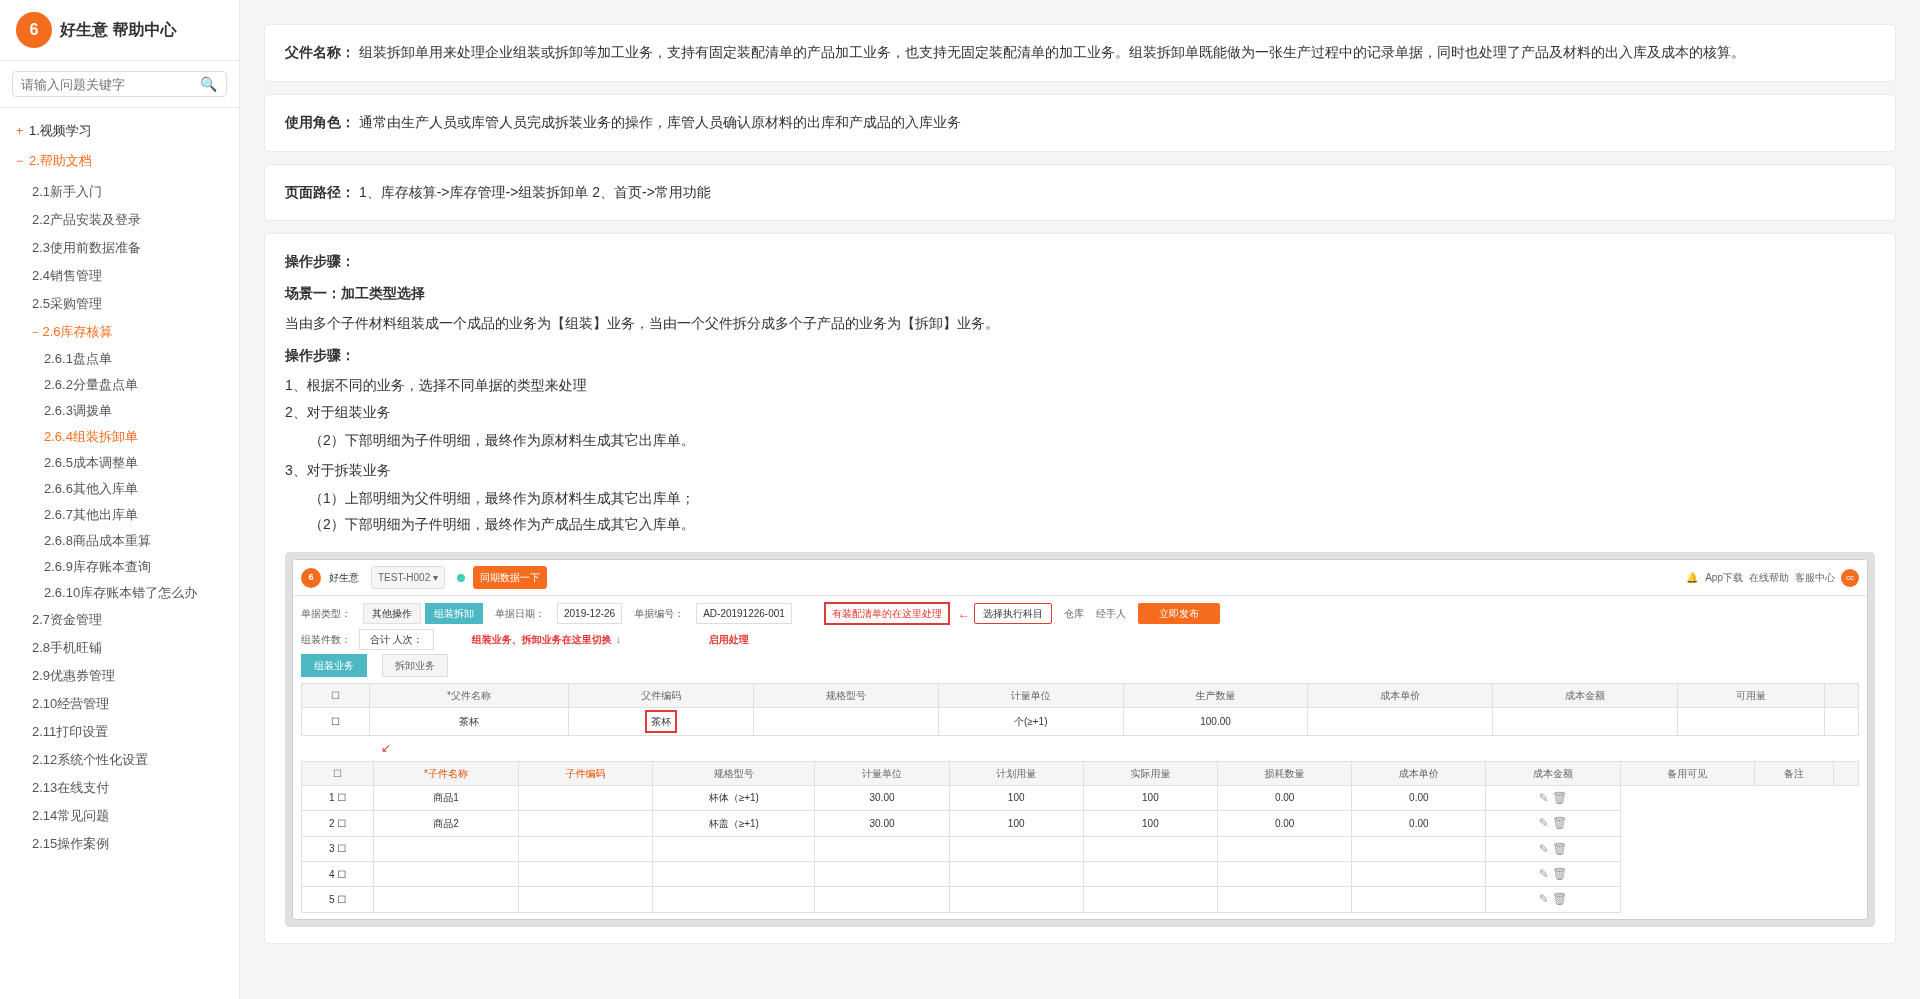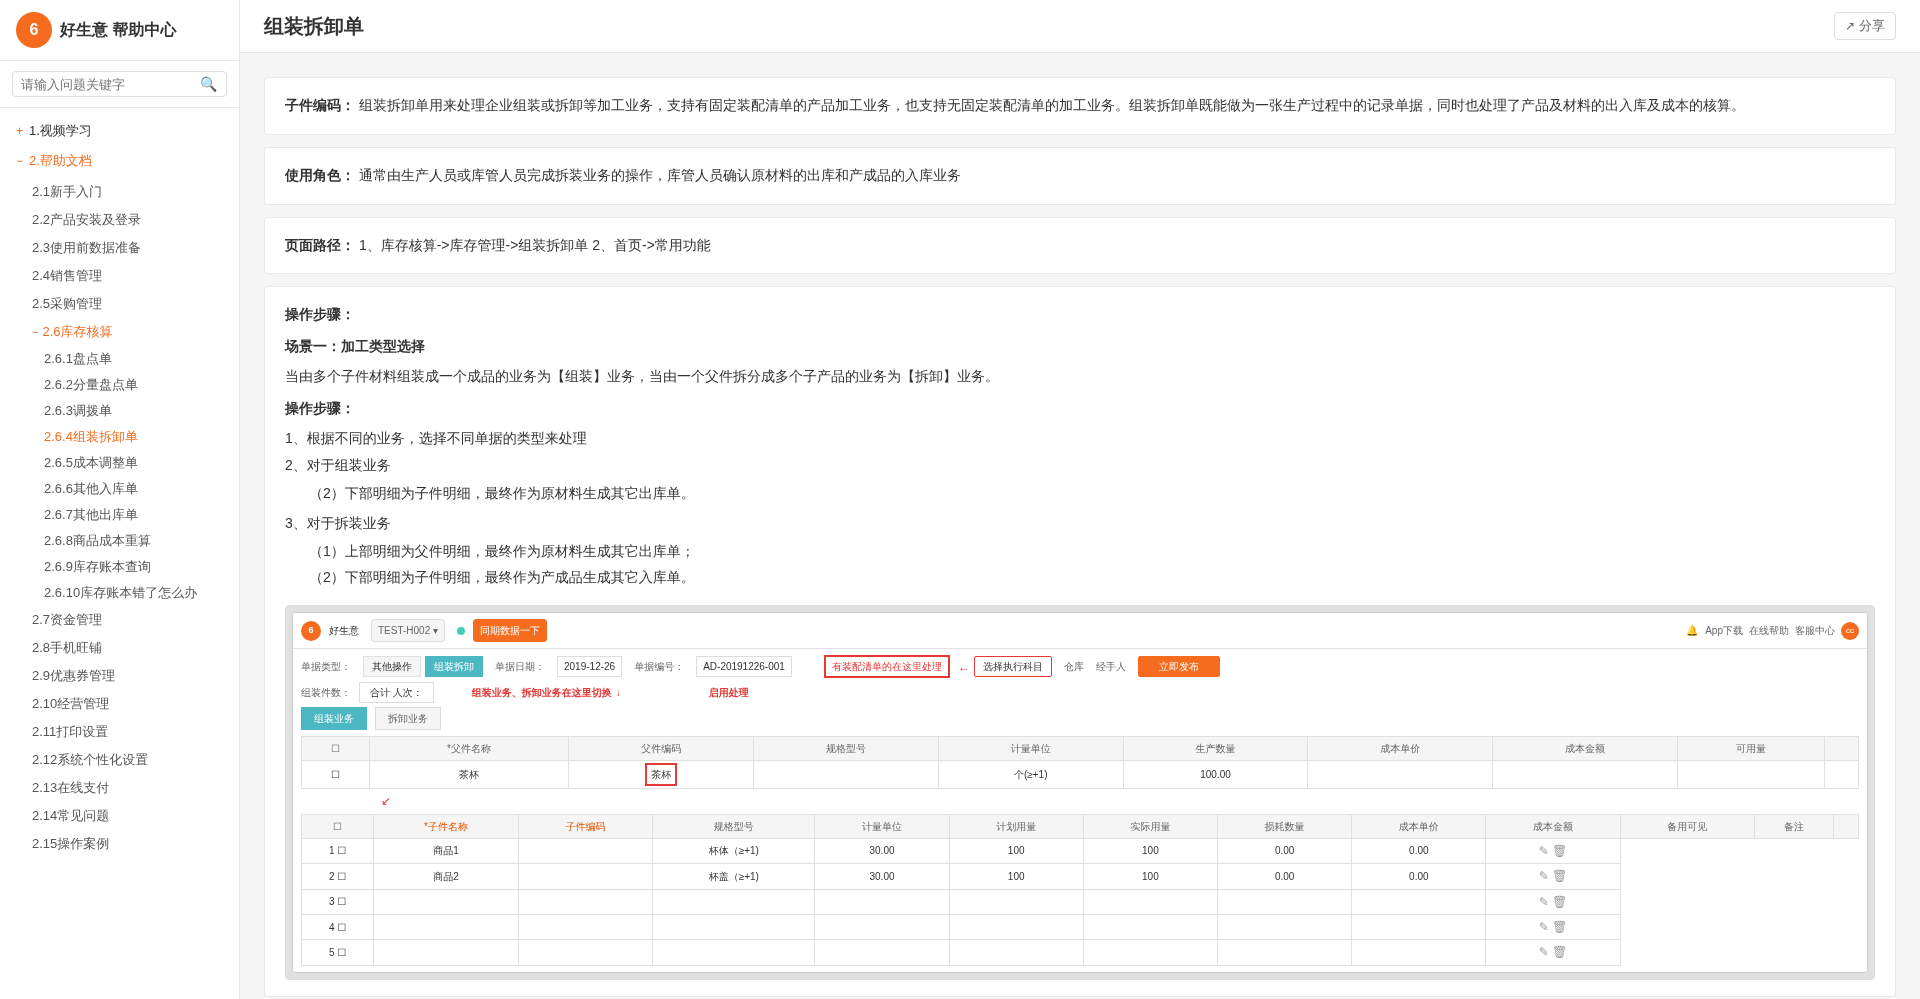--- a/index.html
+++ b/index.html
@@ -110,31 +110,24 @@
       <a class="nav-sub-item">2.11打印设置</a>
       <a class="nav-sub-item">2.12系统个性化设置</a>
       <a class="nav-sub-item">2.13在线支付</a>
       <a class="nav-sub-item">2.14常见问题</a>
       <a class="nav-sub-item">2.15操作案例</a>
     </div>
   </div>
 </div>
 
 <div class="main">
-  <div class="main-header">
-    <h1 class="main-title">组装拆卸单</h1>
-    <button class="share-btn">
-      <span style="font-size:12px;">↗</span>
-      <span>分享</span>
-    </button>
-  </div>
   <div class="main-content">
 
     <div class="content-card">
-      <span class="section-label">子件编码：</span>
+      <span class="section-label">父件名称：</span>
       <span>组装拆卸单用来处理企业组装或拆卸等加工业务，支持有固定装配清单的产品加工业务，也支持无固定装配清单的加工业务。组装拆卸单既能做为一张生产过程中的记录单据，同时也处理了产品及材料的出入库及成本的核算。</span>
     </div>
 
     <div class="content-card">
       <span class="section-label">使用角色：</span>
       <span>通常由生产人员或库管人员完成拆装业务的操作，库管人员确认原材料的出库和产成品的入库业务</span>
     </div>
 
     <div class="content-card">
       <span class="section-label">页面路径：</span>
@@ -210,21 +203,21 @@
                 <div style="margin-left:30px; display:flex; align-items:center; gap:4px;">
                   <span style="color:#e53935; font-size:10px; font-weight:bold;">组装业务、拆卸业务在这里切换</span>
                   <span style="color:#e53935;">↓</span>
                 </div>
 
                 <div style="margin-left:80px;">
                   <span style="color:#e53935; font-size:10px; font-weight:bold;">启用处理</span>
                 </div>
               </div>
 
-              <div style="display:flex; gap:8px; margin-bottom:6px;">
+              <div style="display:flex; gap:15px; margin-bottom:6px;">
                 <div style="border:1px solid #4cb8c4; padding:2px 12px; font-size:10px; background:#4cb8c4; color:#fff; cursor:pointer;">组装业务</div>
                 <div style="border:1px solid #ddd; padding:2px 12px; font-size:10px; background:#f5f5f5; color:#666; cursor:pointer;">拆卸业务</div>
               </div>
 
               <table class="app-table">
                 <thead>
                   <tr class="table-section-header">
                     <th>☐</th>
                     <th>*父件名称</th>
                     <th>父件编码</th>

